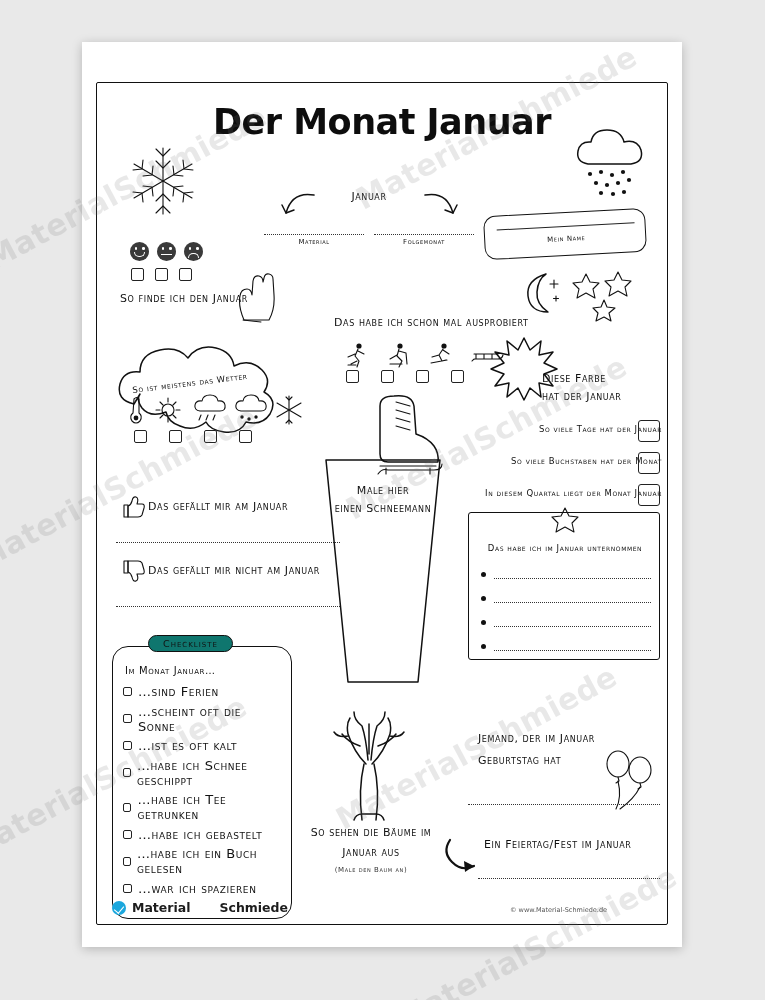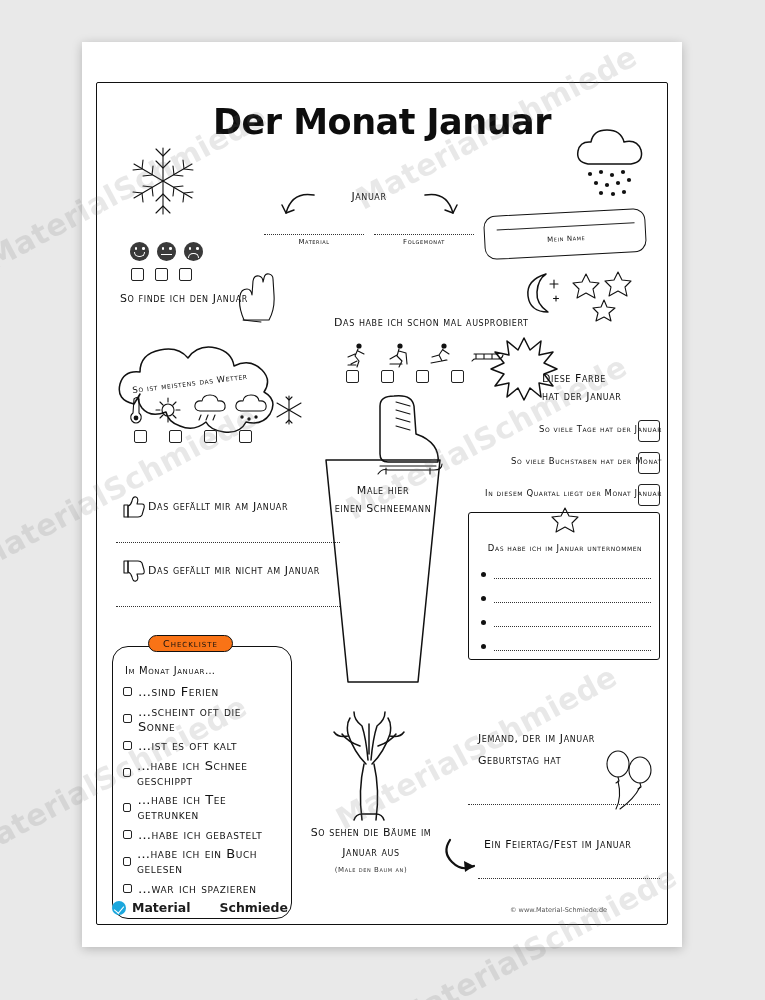--- a/index.html
+++ b/index.html
@@ -93,21 +93,21 @@
     padding:8px 10px;
   }
   .cl-item { display:flex; align-items:center; gap:6px; margin-bottom:4.5px; }
   .cl-item .box { width:9px; height:9px; border-width:1.1px; }
   .cl-item span { font-size:13px; }
 
   .ribbon {
     position:absolute;
     border:1.5px solid #111;
     border-radius:11px;
-    background:#f97316;
+    background:#0f766e;
     font-size:9.5px;
     padding:2px 14px;
     font-variant:small-caps;
     letter-spacing:1px;
   }
 
   
   .nameplate {
     border:1.6px solid #111;
     border-radius:12px;

